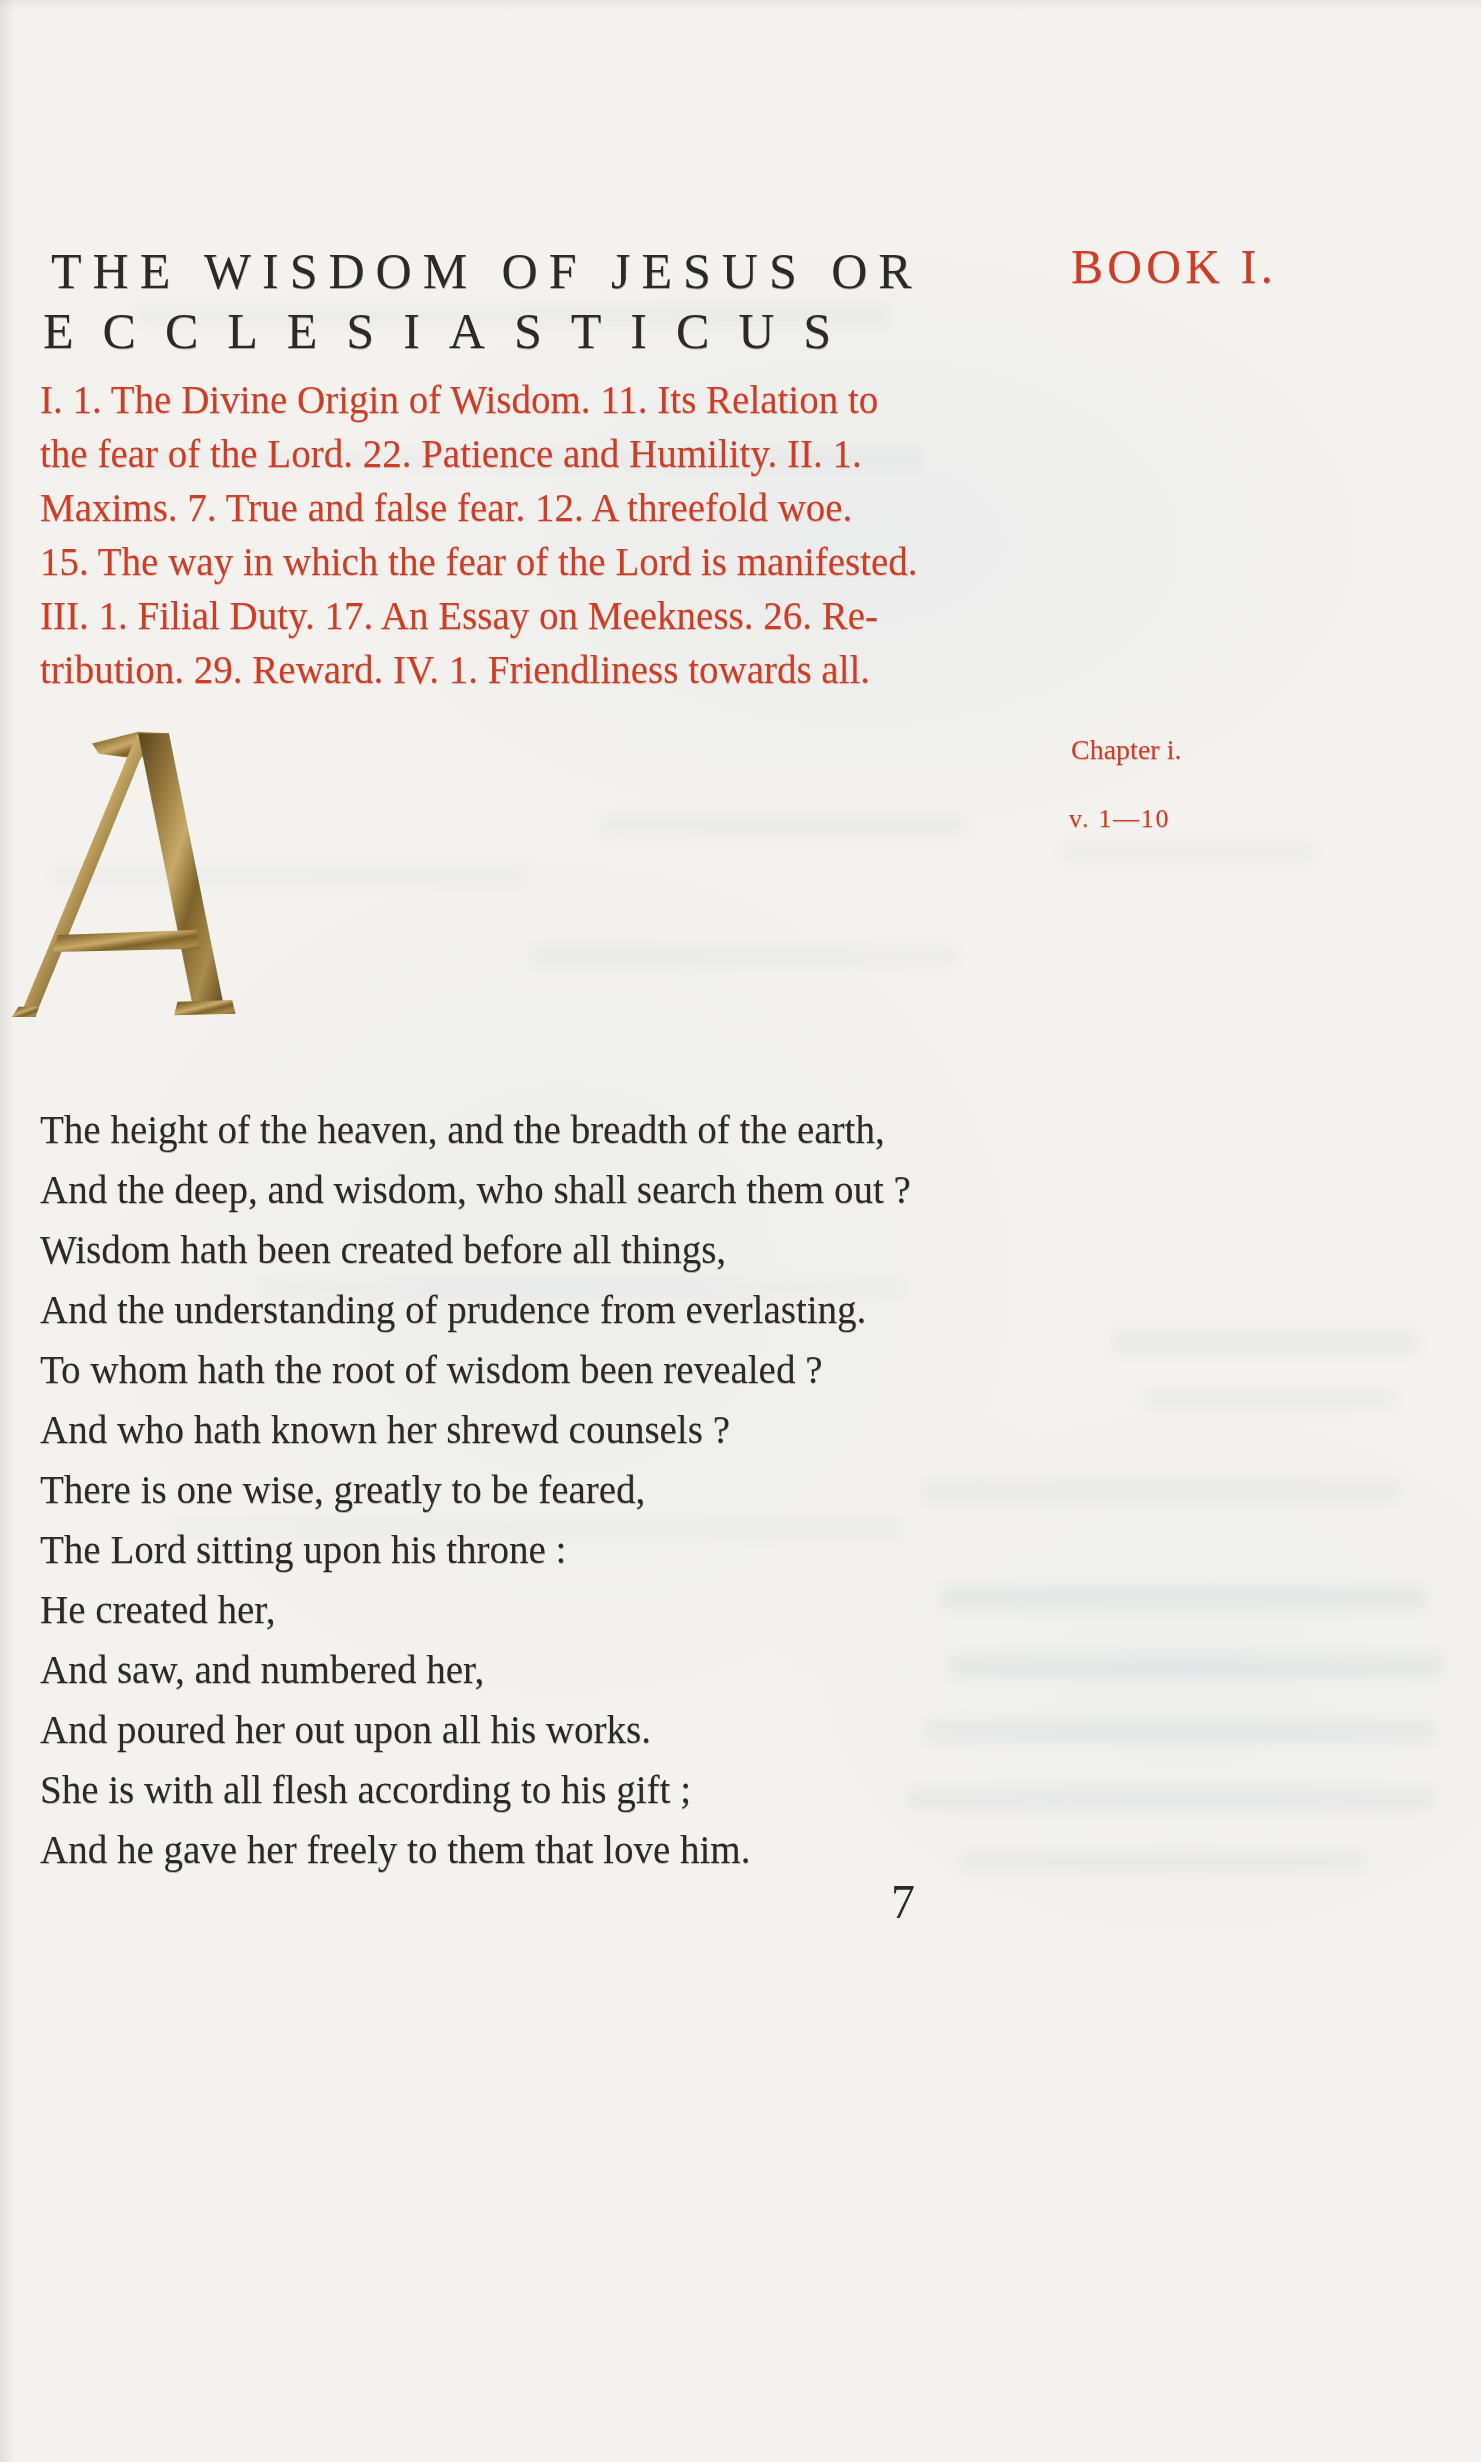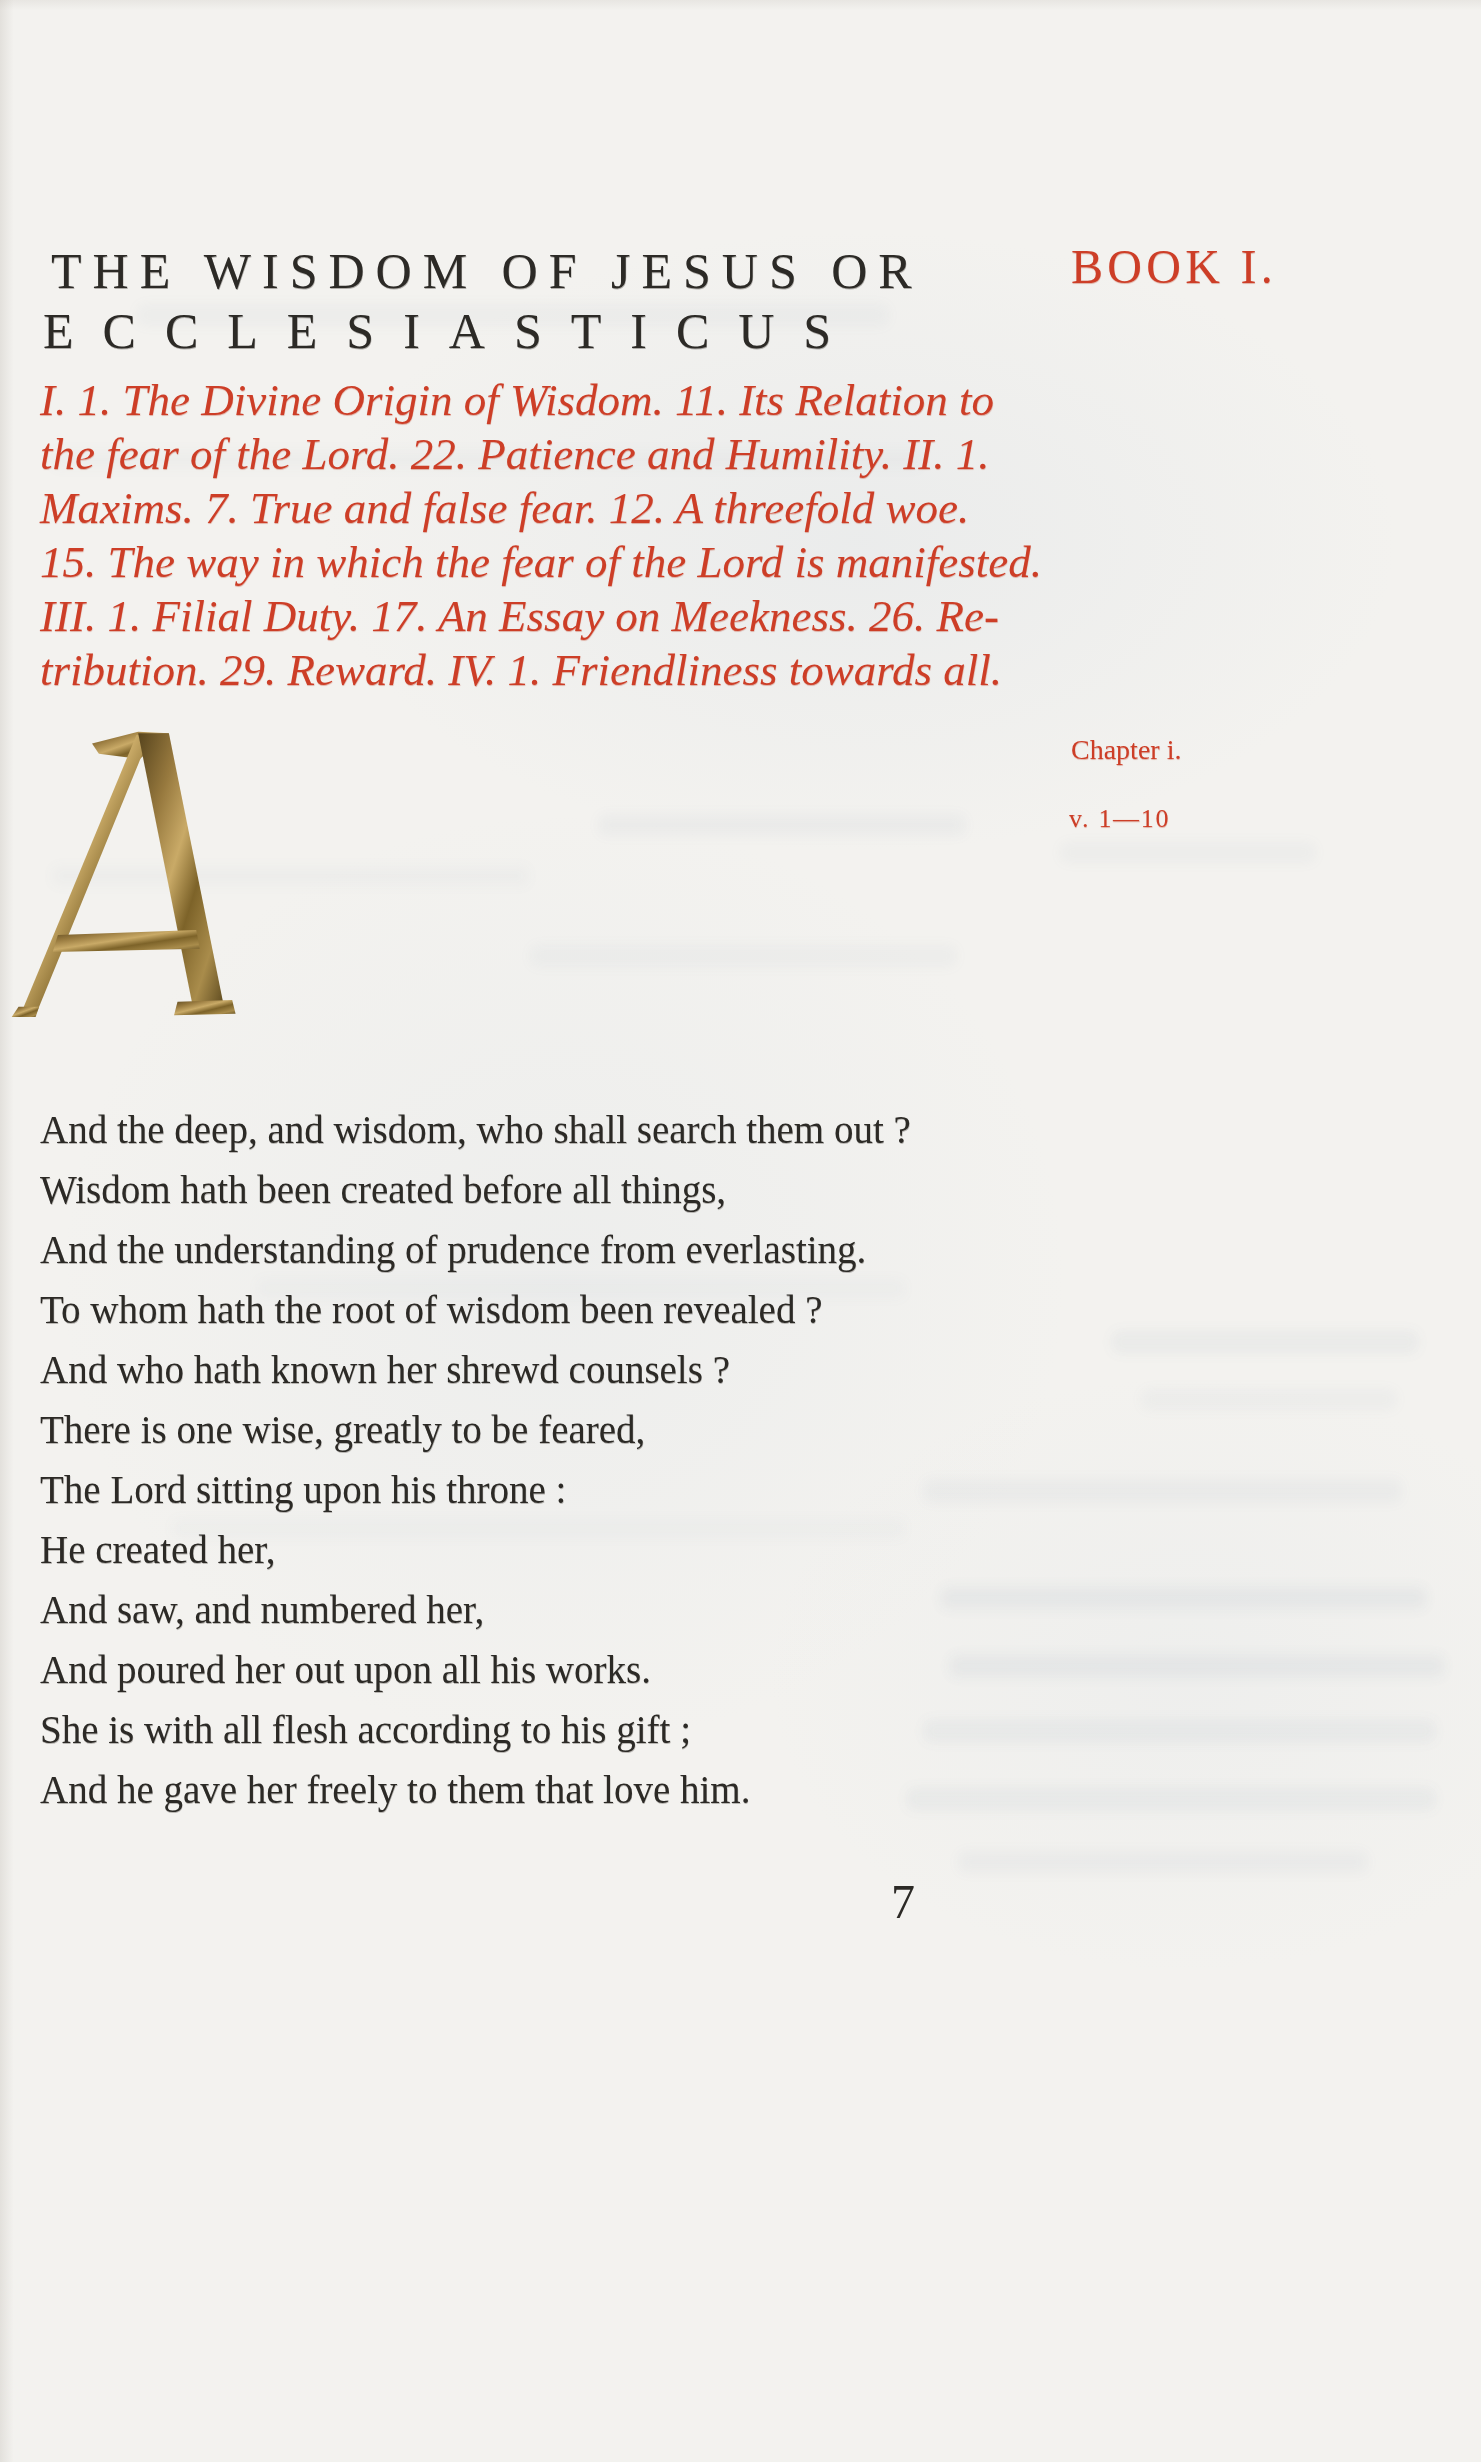--- a/index.html
+++ b/index.html
@@ -25,21 +25,21 @@
   .title-line{
     font-size:50px;line-height:1;color:#2c2a26;
     text-shadow:0.5px 0.7px 0.6px rgba(50,44,36,0.35);
   }
   .title-1{left:43px;top:246px;letter-spacing:11px;margin-left:8px;}
   .title-2{left:43px;top:306px;letter-spacing:29px;}
   .red{color:#cd3e27;text-shadow:0.3px 0.5px 0.7px rgba(190,60,35,0.35);}
   .book-label{left:1071px;top:243px;font-size:48px;line-height:1;letter-spacing:4.3px;text-align:center;}
   
   .argument{left:40px;top:373px;width:1094px;}
-  .argument .line{font-size:45px;line-height:54px;white-space:nowrap;font-style:italic;}
+  .argument .line{font-size:39px;line-height:54px;white-space:nowrap;}
   
   .initial-svg{left:10.3px;top:728px;width:229px;height:291px;}
   .caps{left:40px;top:728px;width:1094px;}
   .caps .line{
     font-size:48px;line-height:66px;letter-spacing:1.7px;word-spacing:6px;
     white-space:nowrap;
     text-shadow:0.5px 0.7px 0.6px rgba(50,44,36,0.32);
   }
   .caps .l1{padding-left:216px;}
   .caps .l2,.caps .l3,.caps .l4{padding-left:227px;}
@@ -122,20 +122,21 @@
 
       <polygon points="10,326 34,326 30,338 2,338"></polygon>
     </g>
   </svg>
 
 
   <div class="abs red margin-chapter">Chapter i.</div>
   <div class="abs red margin-verses">v. 1—10</div>
 
   <div class="abs verse">
+    <div class="line">The height of the heaven, and the breadth of the earth,</div>
     <div class="line">And the deep, and wisdom, who shall search them out ?</div>
     <div class="line">Wisdom hath been created before all things,</div>
     <div class="line">And the understanding of prudence from everlasting.</div>
     <div class="line">To whom hath the root of wisdom been revealed ?</div>
     <div class="line">And who hath known her shrewd counsels ?</div>
     <div class="line">There is one wise, greatly to be feared,</div>
     <div class="line">The Lord sitting upon his throne :</div>
     <div class="line">He created her,</div>
     <div class="line">And saw, and numbered her,</div>
     <div class="line">And poured her out upon all his works.</div>

